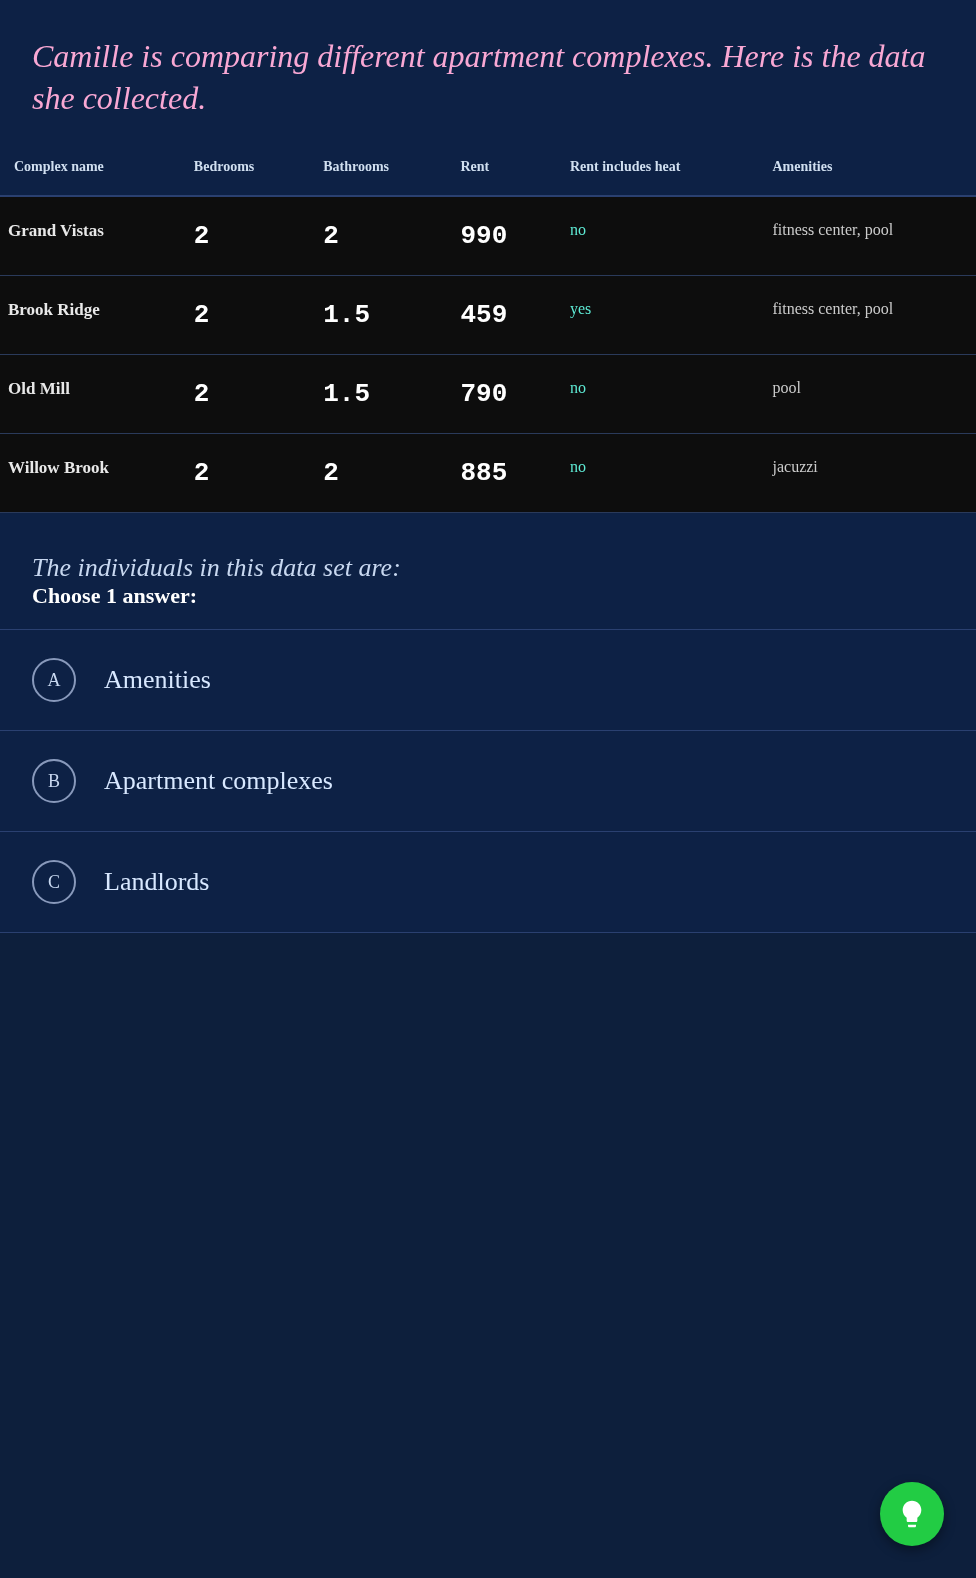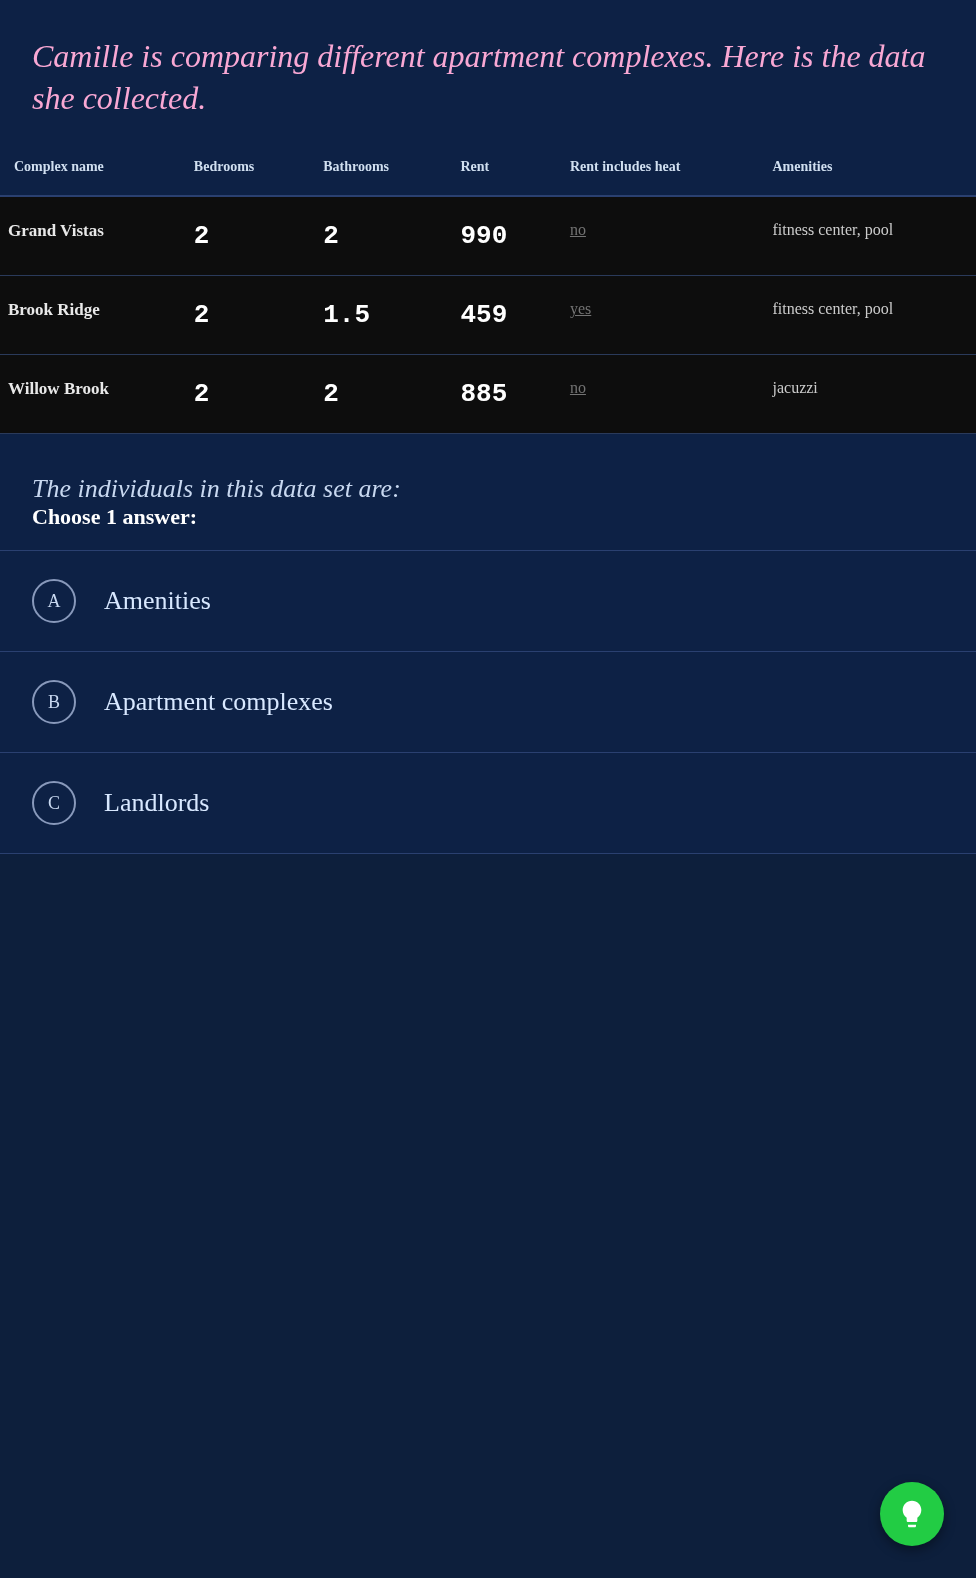--- a/index.html
+++ b/index.html
@@ -73,22 +73,21 @@
 
     tbody td.bedrooms-value,
     tbody td.bathrooms-value {
       font-size: 26px;
       font-family: 'Courier New', monospace;
       font-weight: bold;
     }
 
     tbody td.heat-value {
       font-size: 16px;
-      color: #737373;
-      text-decoration: underline;
+      color: #5eead4;
     }
 
     tbody td.amenities-value {
       font-size: 16px;
       color: #cccccc;
     }
 
     .question-section {
       background-color: #0d2145;
       padding: 40px 32px 20px 32px;
@@ -192,20 +191,28 @@
         </tr>
         <tr>
           <td class="complex-name">Brook Ridge</td>
           <td class="bedrooms-value">2</td>
           <td class="bathrooms-value">1.5</td>
           <td class="rent-value">459</td>
           <td class="heat-value">yes</td>
           <td class="amenities-value">fitness center, pool</td>
         </tr>
         <tr>
+          <td class="complex-name">Old Mill</td>
+          <td class="bedrooms-value">2</td>
+          <td class="bathrooms-value">1.5</td>
+          <td class="rent-value">790</td>
+          <td class="heat-value">no</td>
+          <td class="amenities-value">pool</td>
+        </tr>
+        <tr>
           <td class="complex-name">Willow Brook</td>
           <td class="bedrooms-value">2</td>
           <td class="bathrooms-value">2</td>
           <td class="rent-value">885</td>
           <td class="heat-value">no</td>
           <td class="amenities-value">jacuzzi</td>
         </tr>
       </tbody>
   </table>
 </div>

